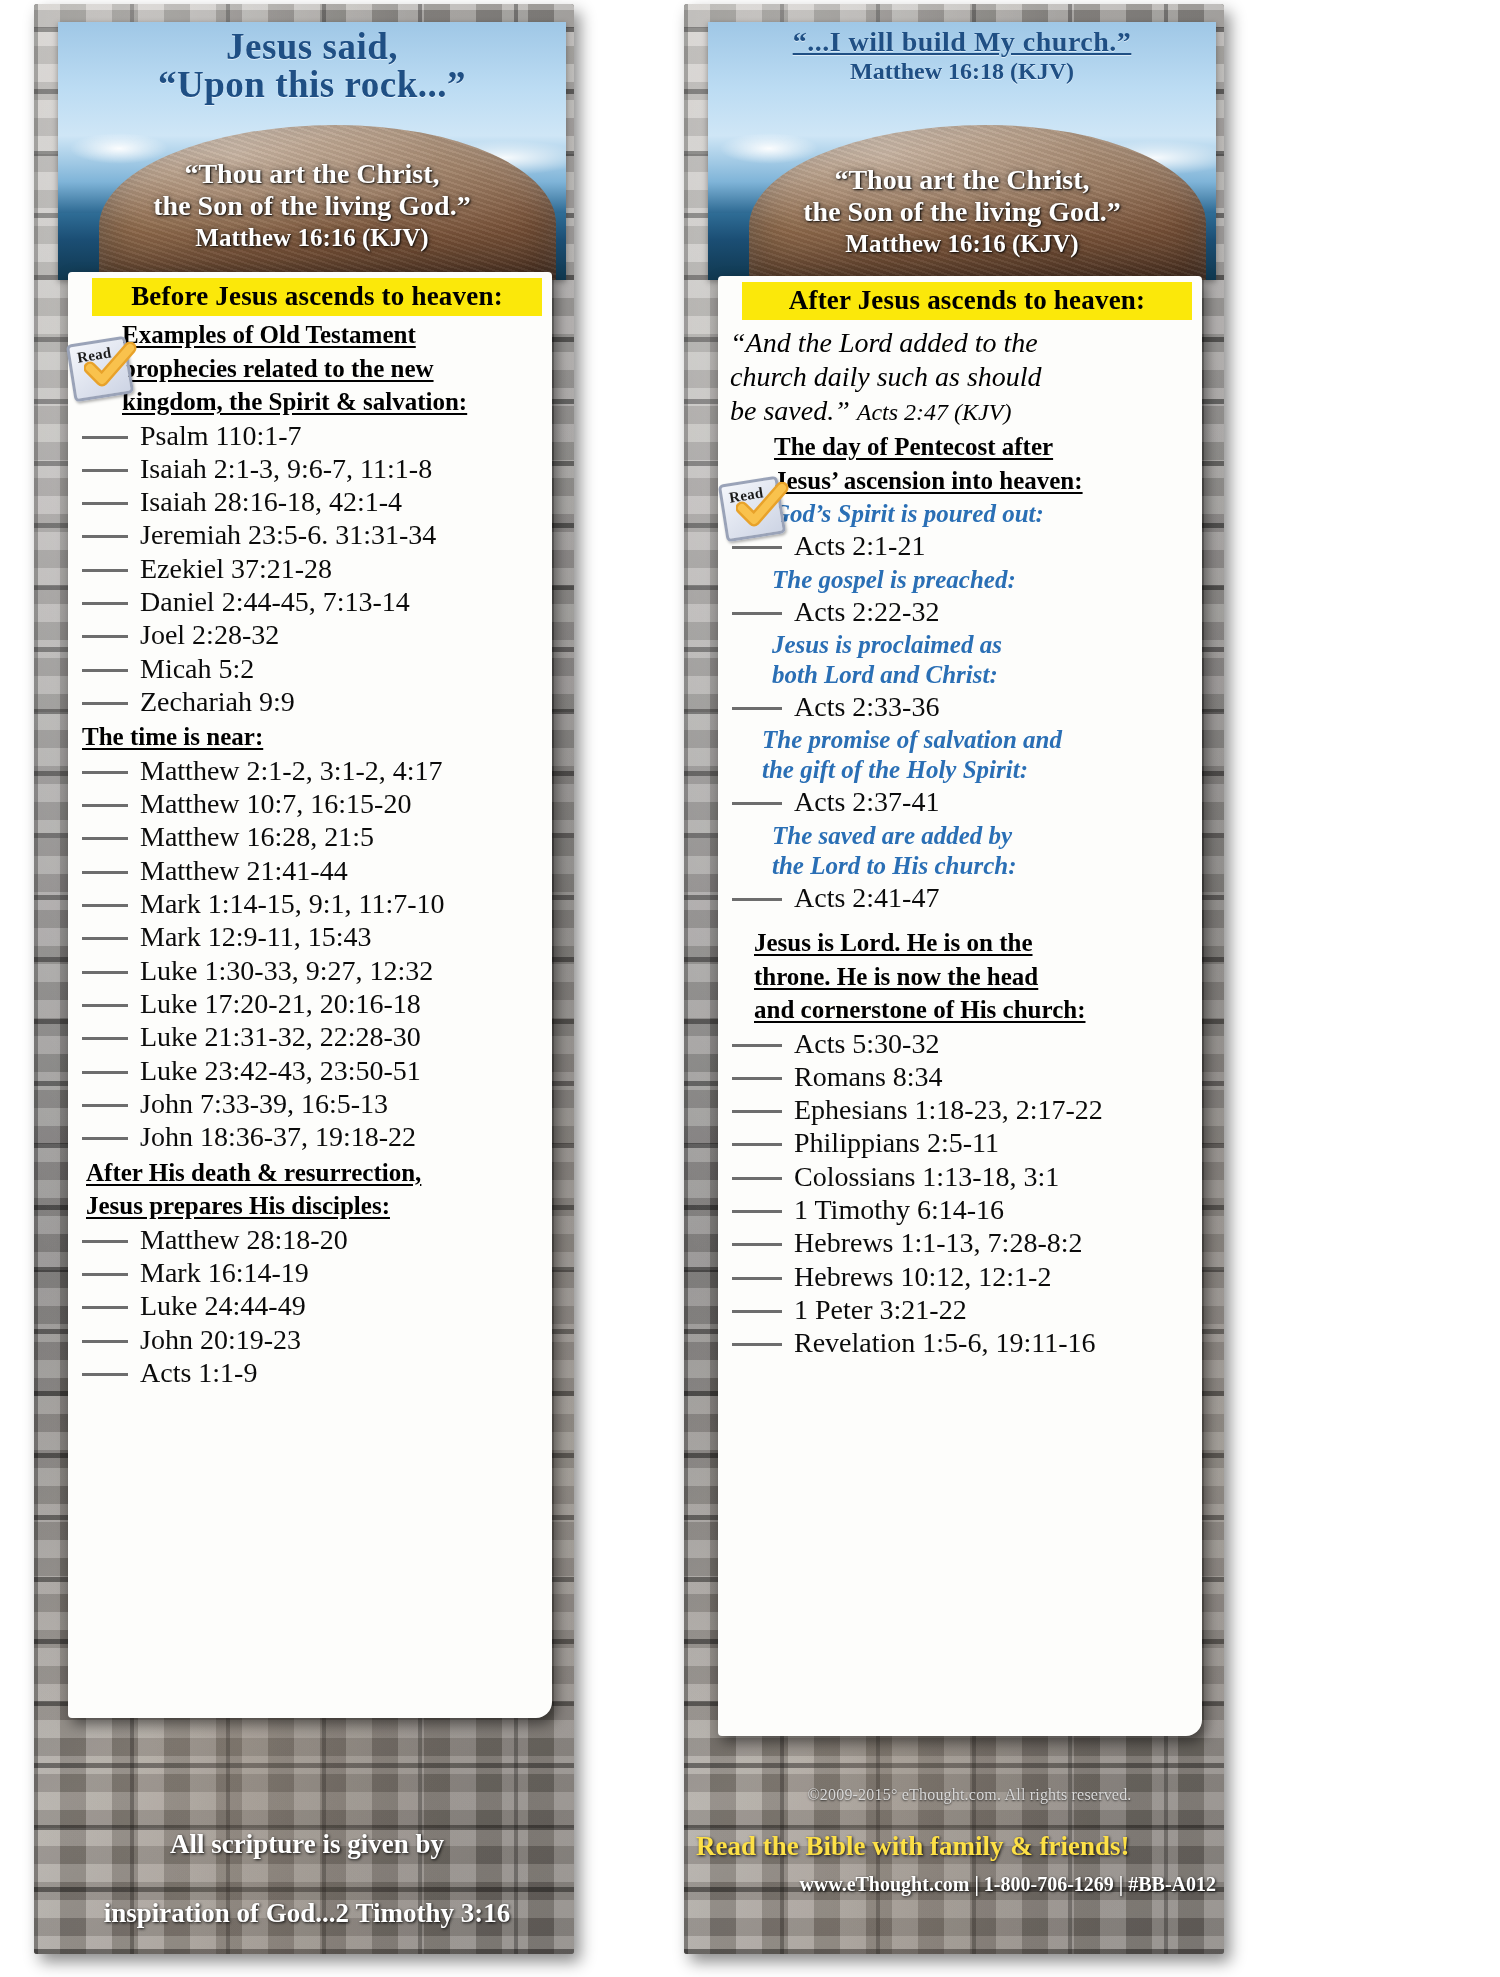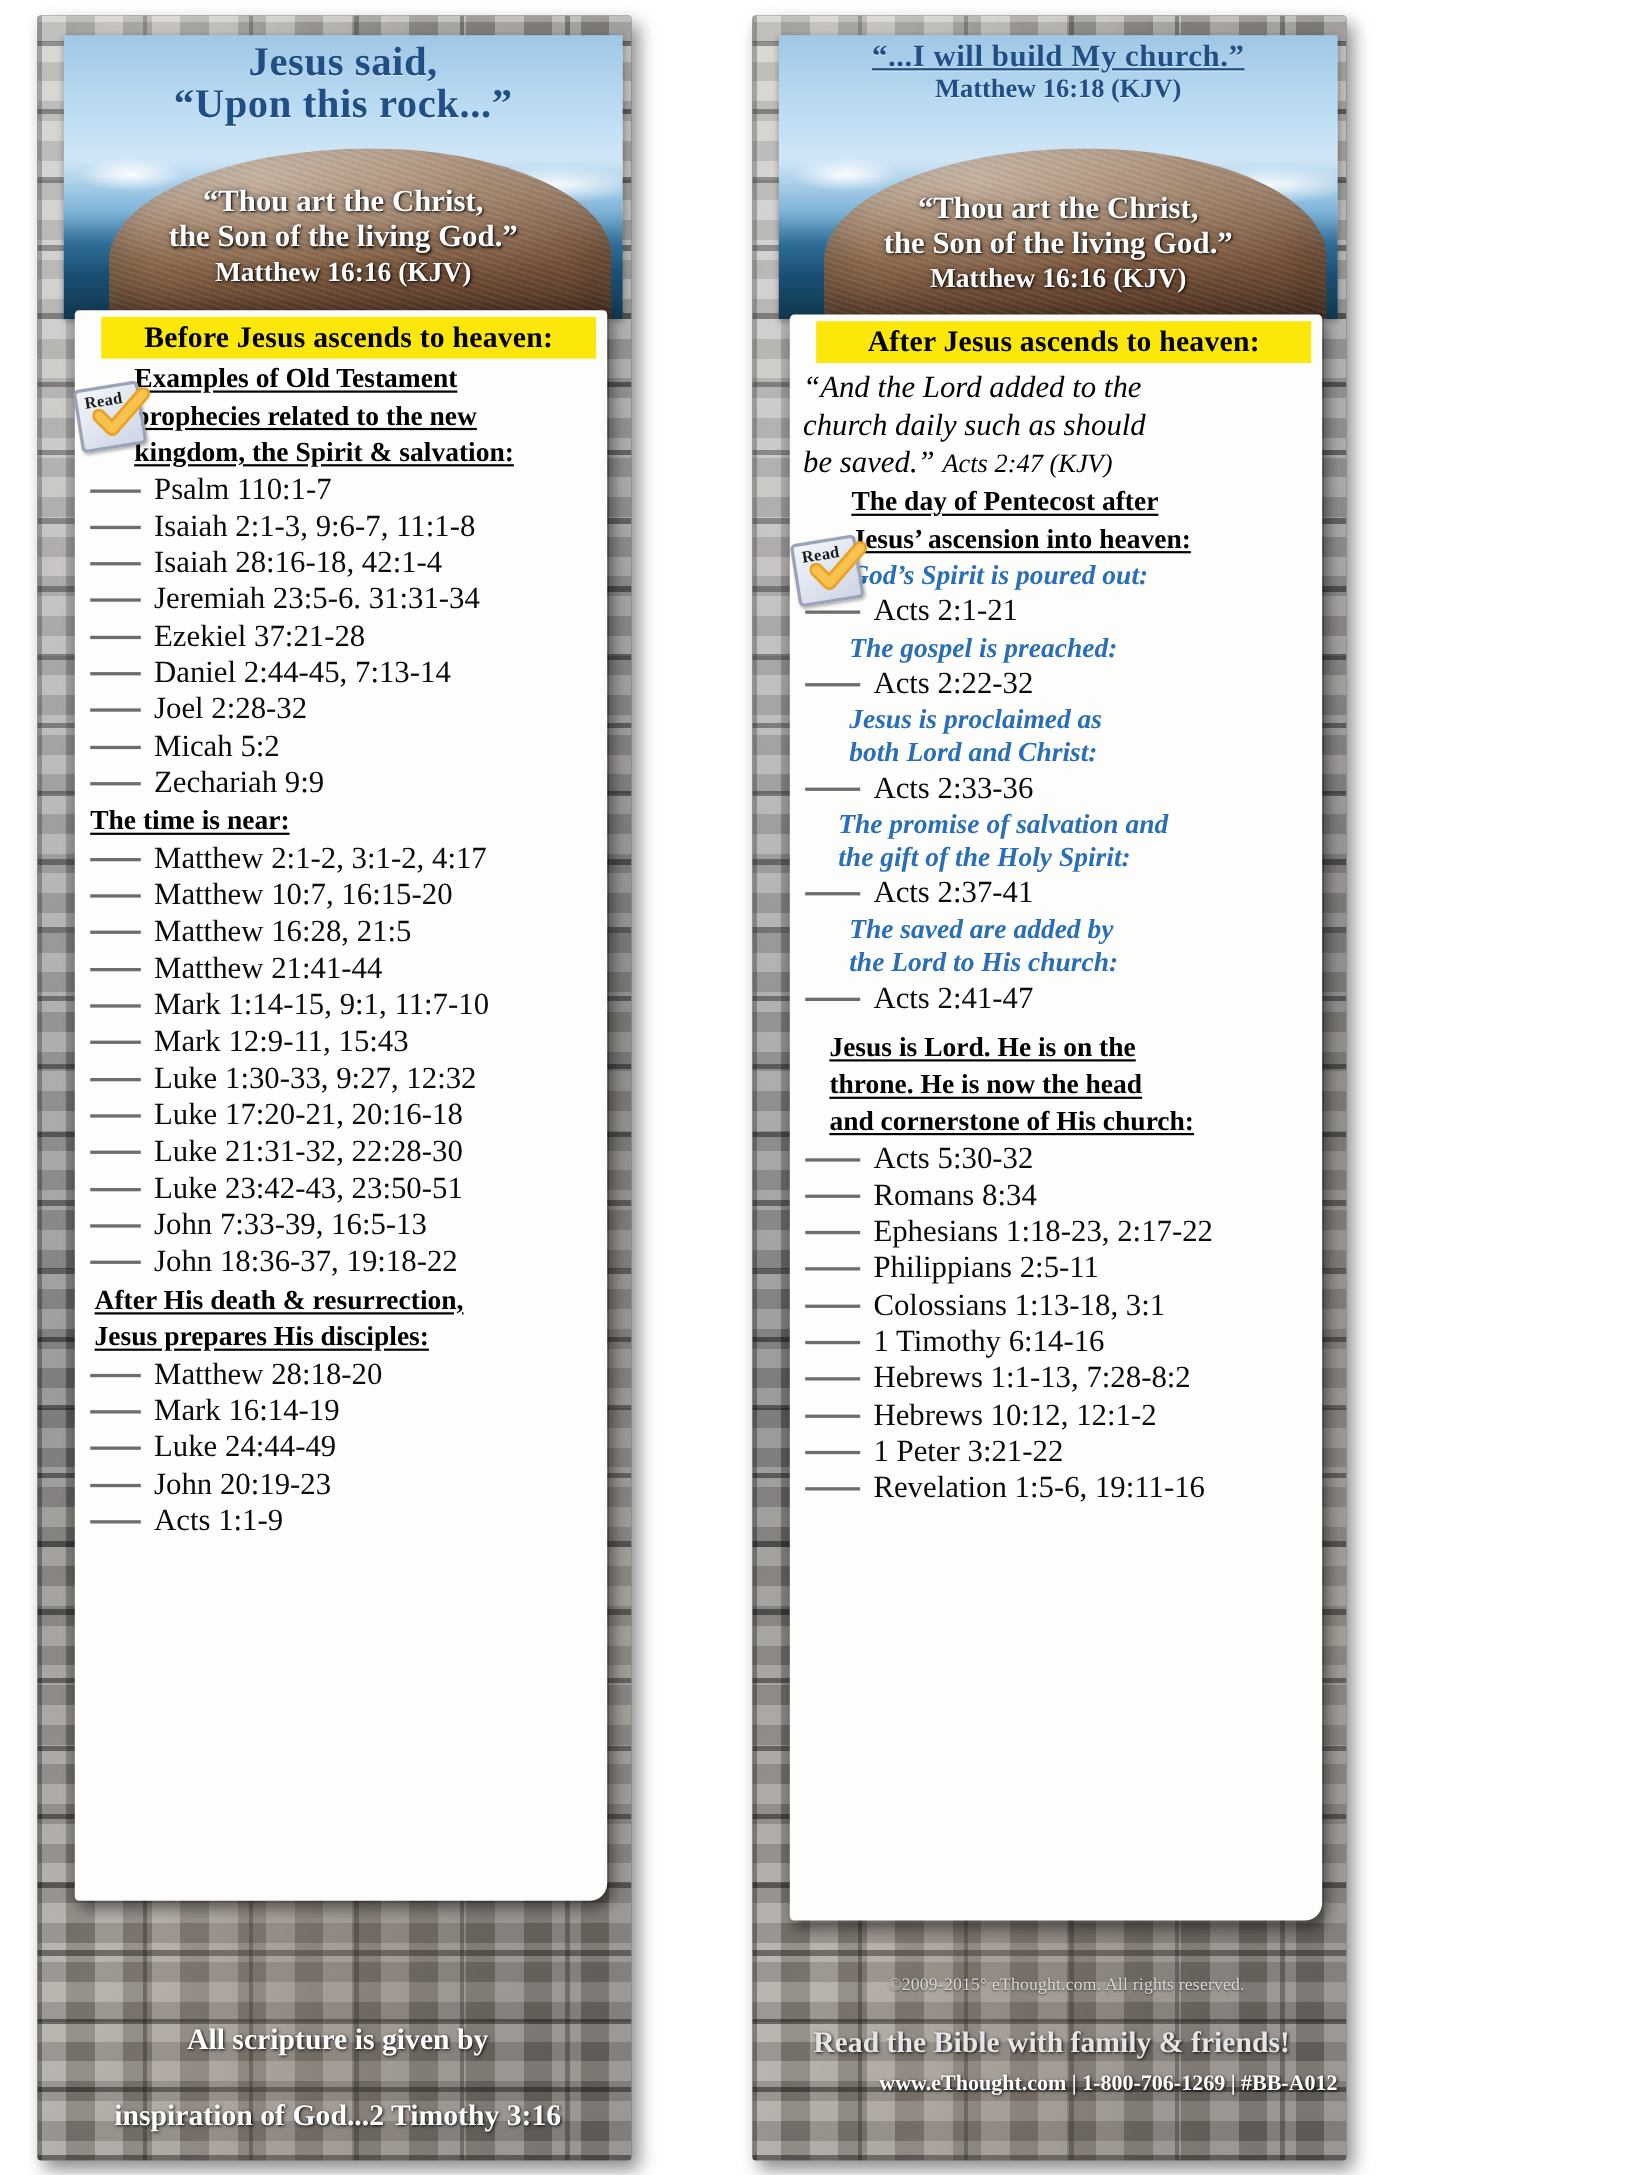--- a/index.html
+++ b/index.html
@@ -9,21 +9,21 @@
     font-family:"Liberation Serif", serif;
     overflow:hidden;
     position:relative;
   }
 
   
   .page{
     position:absolute;inset:0;
     display:flex;
     gap:62px;
-    padding:14px 22px;
+    padding:4px 22px;
     box-sizing:border-box;
     background:#ffffff;
   }
 
   
   .bookmark{
     position:relative;
     width:540px;
     height:1950px;
     box-sizing:border-box;
@@ -259,22 +259,22 @@
     color:#d8d8d8;
     font-size:16px;
     letter-spacing:.2px;
     text-shadow:0 1px 2px rgba(0,0,0,.7);
     z-index:7;
   }
   .footer-cta{
     position:absolute;
     left:12px;right:8px;
     bottom:92px;
-    text-align:center;
-    color:#e5e5e5;
+    text-align:left;
+    color:#fde047;
     font-weight:bold;
     font-size:27px;
     text-shadow:1px 1px 3px rgba(0,0,0,.9);
     z-index:7;
   }
   .footer-contact{
     position:absolute;
     left:12px;right:8px;
     bottom:58px;
     text-align:right;

